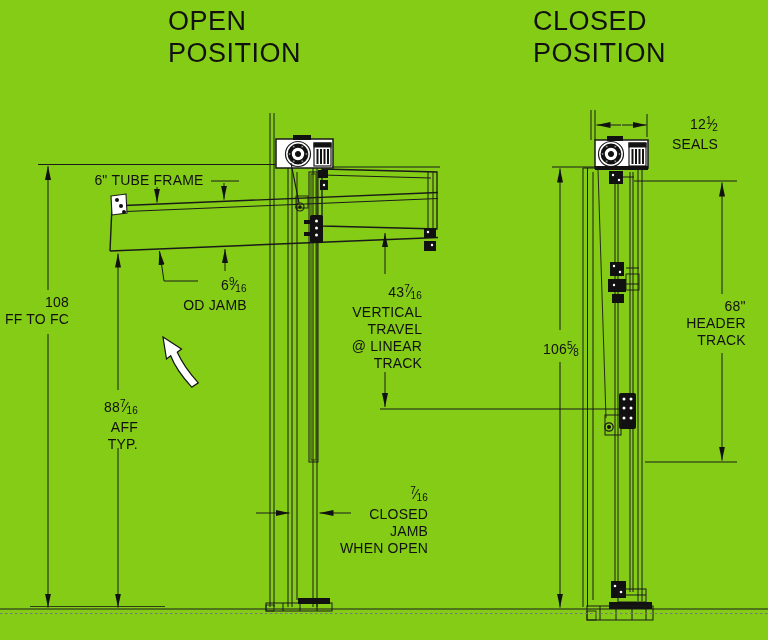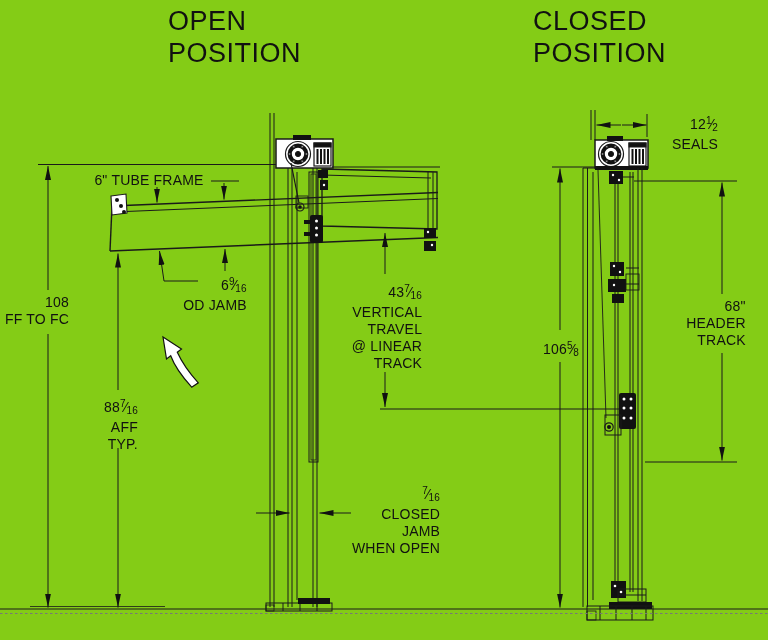--- a/index.html
+++ b/index.html
@@ -272,21 +272,21 @@
   </div>
 
   <div class="lbl" style="left:387px;top:280px">
     <div><span>43</span><span class="fn">7</span><span class="fsl">⁄</span><span class="fd">16</span></div>
     <div>VERTICAL</div>
     <div>TRAVEL</div>
     <div>@ LINEAR</div>
     <div>TRACK</div>
   </div>
 
-  <div class="lbl" style="left:396px;top:482px">
+  <div class="lbl" style="left:384px;top:482px">
     <div><span class="fn">7</span><span class="fsl">⁄</span><span class="fd">16</span></div>
     <div>CLOSED</div>
     <div>JAMB</div>
     <div>WHEN OPEN</div>
   </div>
 
   <div class="lbl" style="left:695px;top:112px">
     <div><span>12</span><span class="fn">1</span><span class="fsl">⁄</span><span class="fd">2</span></div>
     <div>SEALS</div>
   </div>

